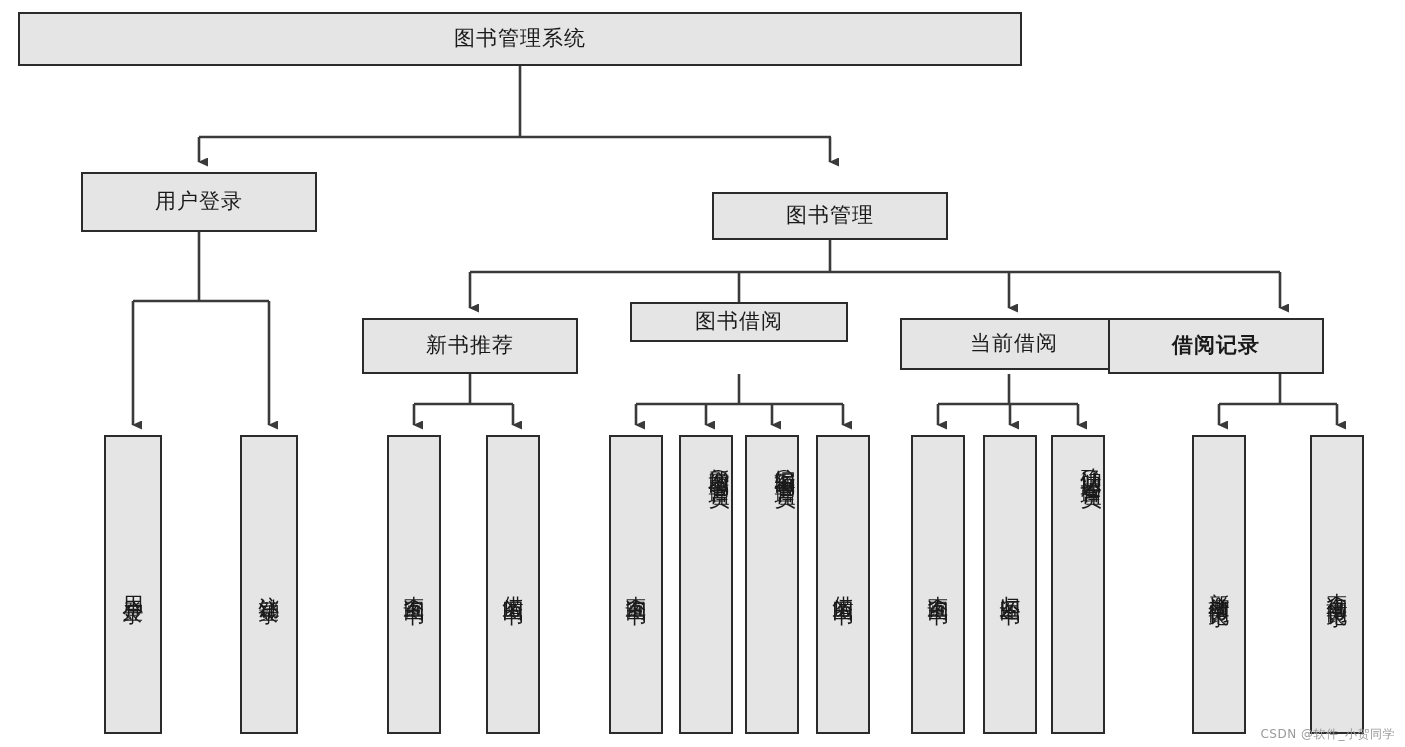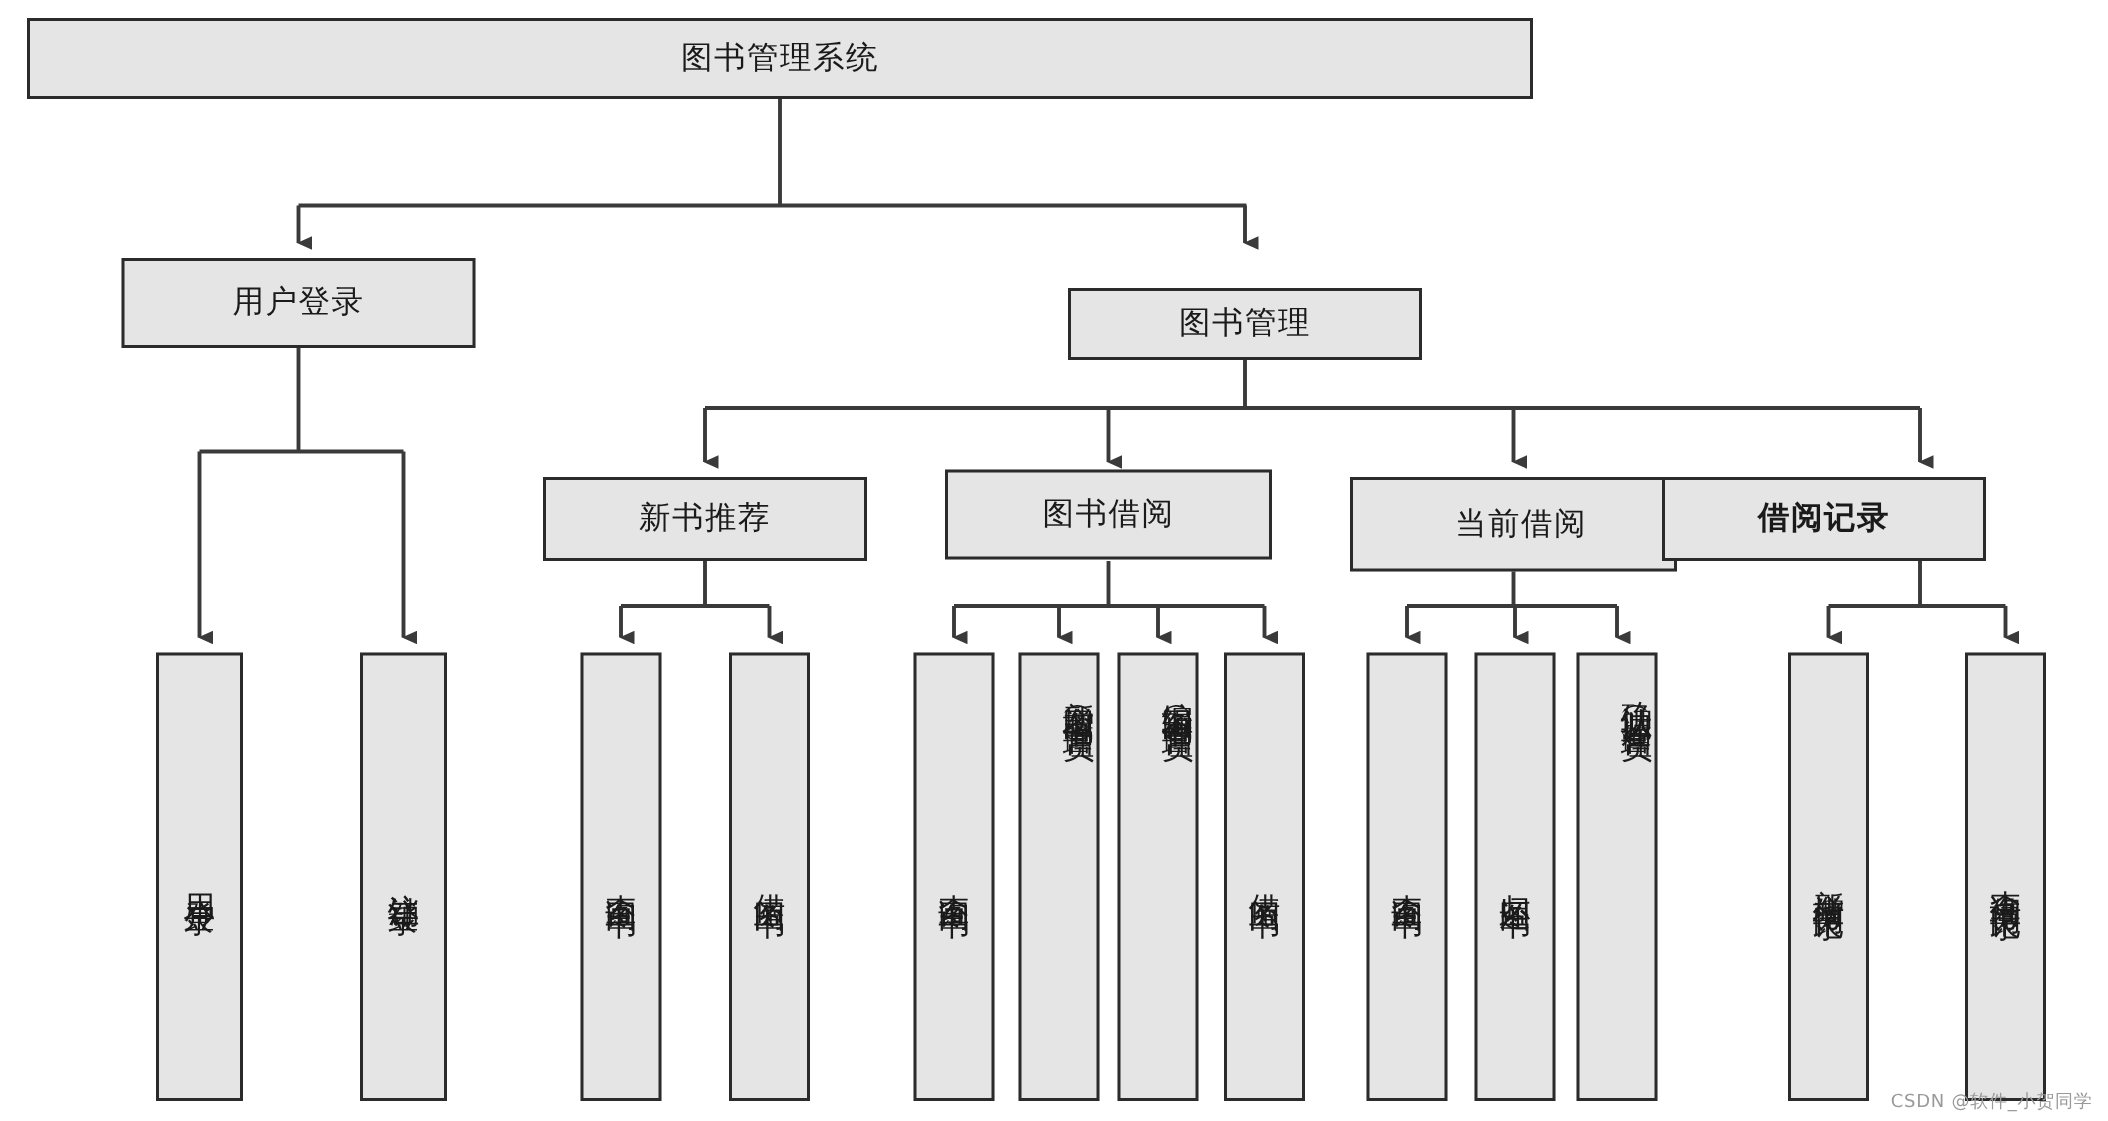--- a/index.html
+++ b/index.html
@@ -121,22 +121,22 @@
       <path d="M 1219 404 L 1219 425" marker-end="url(#arrowhead)"></path>
       <path d="M 1337 404 L 1337 425" marker-end="url(#arrowhead)"></path>
     </g>
   </svg>
 
   <div id="node-layer">
       <div class="node node-h" style="left: 18px; top: 12px; width: 1004px; height: 54px;">图书管理系统</div>
       <div class="node node-h" style="left: 81px; top: 172px; width: 236px; height: 60px;">用户登录</div>
       <div class="node node-h" style="left: 712px; top: 172px; width: 236px; height: 48px; margin-top: 20px;">图书管理</div>
       <div class="node node-h" style="left: 362px; top: 318px; width: 216px; height: 56px;">新书推荐</div>
-      <div class="node node-h" style="left: 630px; top: 313px; width: 218px; height: 60px;">图书借阅</div>
-      <div class="node node-h" style="left: 900px; top: 318px; width: 218px; height: 63px; padding-left: 10px;">当前借阅</div>
+      <div class="node node-h" style="left: 630px; top: 302px; width: 218px; height: 40px;">图书借阅</div>
+      <div class="node node-h" style="left: 900px; top: 318px; width: 218px; height: 52px; padding-left: 10px;">当前借阅</div>
       <div class="node node-h" style="left: 1108px; top: 318px; width: 216px; height: 56px; font-weight: bold;">借阅记录</div>
       <div class="node node-v v-center" style="left: 104px; top: 435px; width: 58px; height: 299px;">用户登录</div>
       <div class="node node-v v-center" style="left: 240px; top: 435px; width: 58px; height: 299px;">注销登录</div>
       <div class="node node-v v-center" style="left: 387px; top: 435px; width: 54px; height: 299px;">查询图书</div>
       <div class="node node-v v-center" style="left: 486px; top: 435px; width: 54px; height: 299px;">借阅图书</div>
       <div class="node node-v v-center" style="left: 609px; top: 435px; width: 54px; height: 299px;">查询图书</div>
       <div class="node node-v" style="left: 679px; top: 435px; width: 54px; height: 299px;">新增图书（管理员）</div>
       <div class="node node-v" style="left: 745px; top: 435px; width: 54px; height: 299px;">编辑图书（管理员）</div>
       <div class="node node-v v-center" style="left: 816px; top: 435px; width: 54px; height: 299px;">借阅图书</div>
       <div class="node node-v v-center" style="left: 911px; top: 435px; width: 54px; height: 299px;">查询图书</div>

